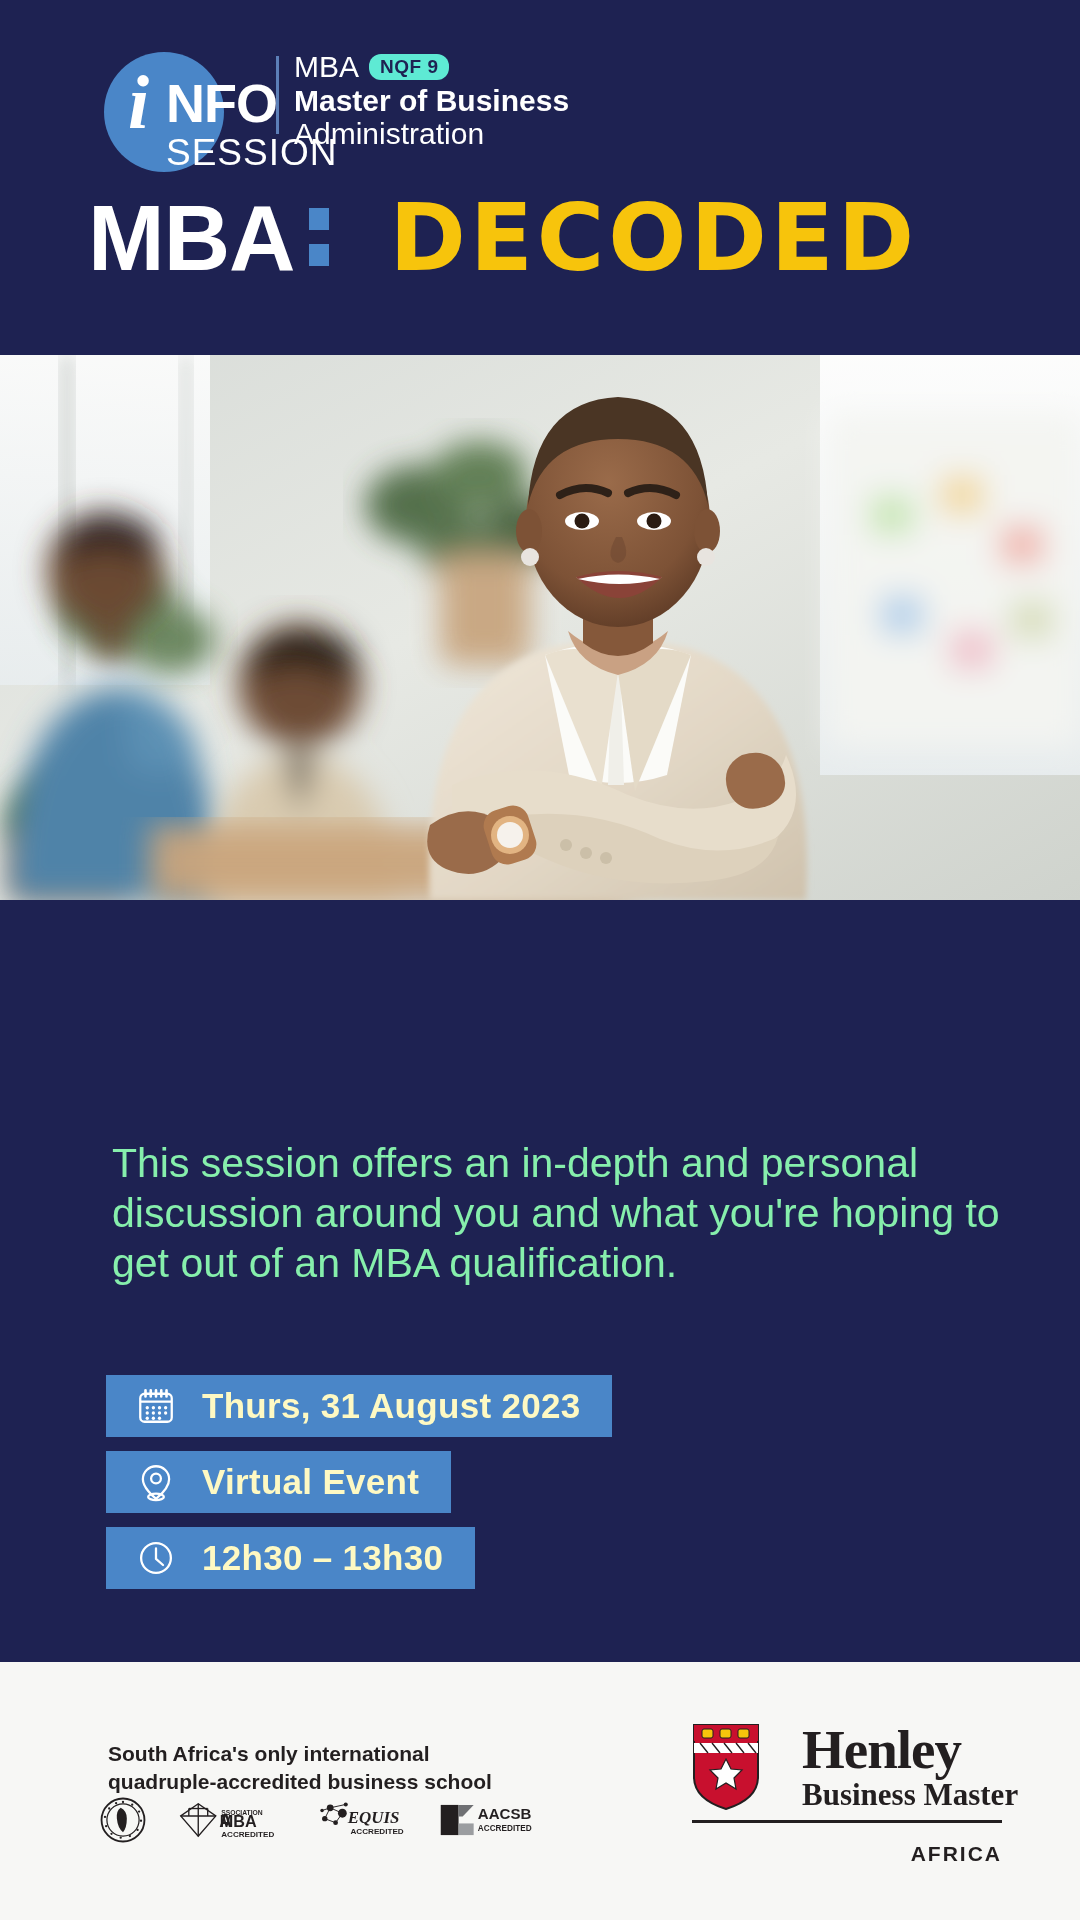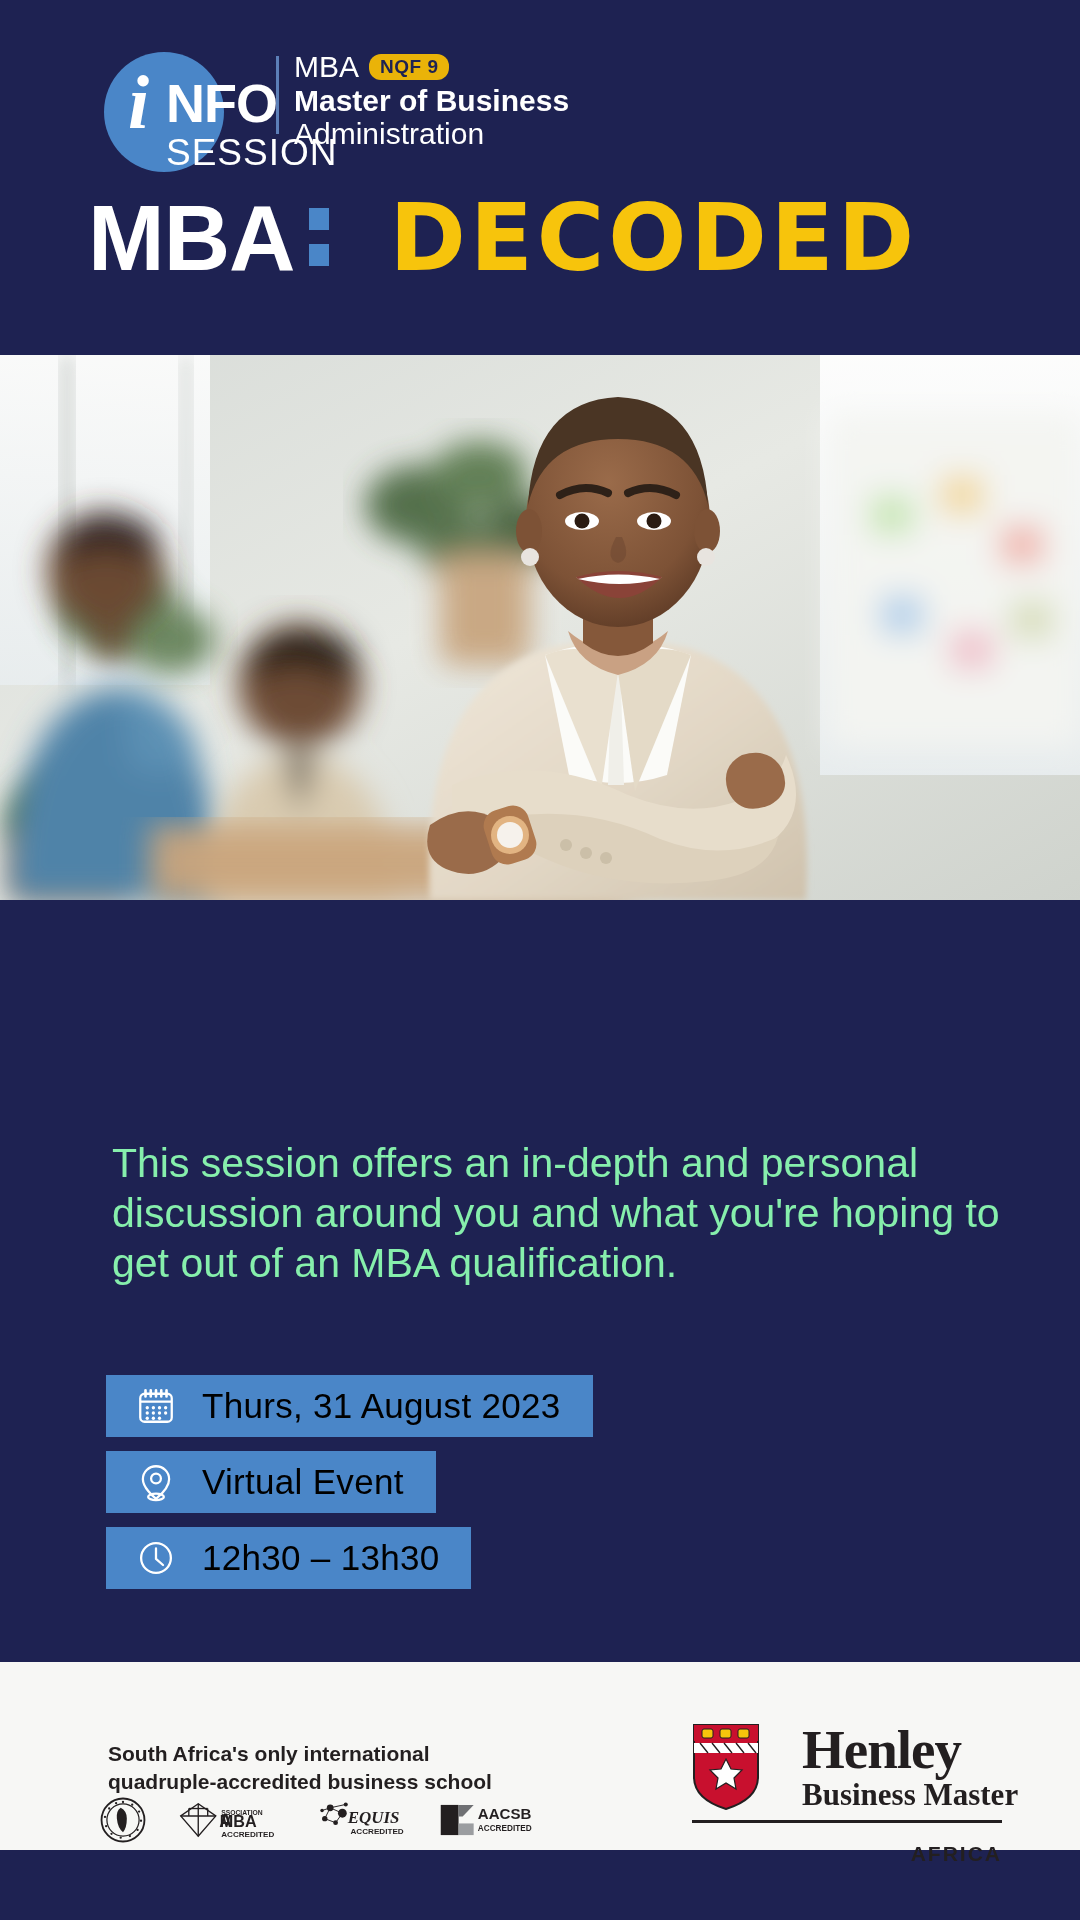--- a/index.html
+++ b/index.html
@@ -20,21 +20,21 @@
   .info-mark { position:relative; width:225px; height:125px; }
   .info-circle { position:absolute; left:0; top:0; width:120px; height:120px; border-radius:50%; background:#4a86c8; }
   .info-word { position:absolute; left:62px; top:24px; color:#fff; font-weight:bold; font-size:54px; letter-spacing:-1px; line-height:1; font-family:"Liberation Sans", sans-serif; }
   .info-i { position:absolute; left:24px; top:12px; color:#fff; font-size:76px; font-style:italic; font-weight:bold; line-height:1; font-family:"Liberation Serif", serif; }
   .session-word { position:absolute; left:62px; top:82px; color:#fff; font-weight:normal; font-size:37px; letter-spacing:1px; line-height:1; }
 
   .divider-v { position:absolute; left:276px; top:56px; width:3px; height:78px; background:#5c7fb8; }
 
   .qual-block { position:absolute; left:294px; top:50px; color:#ffffff; }
   .qual-line1 { display:flex; align-items:center; gap:10px; font-size:30px; line-height:1.12; font-weight:400; }
-  .nqf-badge { background:#eab308; color:#1e2252; font-weight:bold; font-size:19px; border-radius:12px; padding:2px 11px 3px; letter-spacing:0.5px; }
+  .nqf-badge { background:#5eead4; color:#1e2252; font-weight:bold; font-size:19px; border-radius:12px; padding:2px 11px 3px; letter-spacing:0.5px; }
   .qual-line2 { font-size:30px; line-height:1.12; font-weight:700; }
   .qual-line3 { font-size:30px; line-height:1.12; font-weight:400; }
 
   
   .title-row { position:absolute; left:88px; top:192px; display:flex; align-items:baseline; }
   .title-mba { color:#ffffff; font-size:92px; font-weight:bold; letter-spacing:-1px; line-height:1; }
   .title-colon { display:inline-block; width:20px; margin:0 16px 0 14px; position:relative; top:-4px; }
   .title-colon i { display:block; width:20px; height:22px; background:#4a86c8; }
   .title-colon i:first-child { margin-bottom:14px; }
   .title-decoded { color:#f7c40c; font-size:92px; font-weight:bold; letter-spacing:4px; line-height:1; font-family:"DejaVu Sans", sans-serif;margin-left:45px; }
@@ -44,24 +44,24 @@
   .photo svg { display:block; width:1080px; height:545px; }
 
   
   .body-copy { position:absolute; left:112px; top:1138px; width:900px; color:#86efac; font-size:41px; line-height:1.22; font-weight:400; }
 
   
   .chips { position:absolute; left:106px; top:1375px; }
   .chip { display:flex; align-items:center; background:#4a86c8; height:62px; margin-bottom:14px; padding-left:28px; padding-right:32px; width:max-content; }
   .chip .icon { width:44px; height:44px; margin-right:24px; flex:0 0 auto; display:flex; align-items:center; justify-content:center; }
   .chip .icon svg { width:42px; height:42px; }
-  .chip .label { color:#000000; font-size:35px; font-weight:normal; letter-spacing:0.3px; white-space:nowrap; }
-
-  
-  .footer { position:absolute; left:0; top:1662px; width:1080px; height:188px; background:#f7f7f5; }
+  .chip .label { color:#fef9c3; font-size:35px; font-weight:bold; letter-spacing:0.3px; white-space:nowrap; }
+
+  
+  .footer { position:absolute; left:0; top:1662px; width:1080px; height:258px; background:#f7f7f5; }
   .foot-claim { position:absolute; left:108px; top:78px; color:#231f20; font-size:21px; font-weight:bold; line-height:1.33; }
   .accreds { position:absolute; left:100px; top:1797px; display:flex; align-items:center; gap:32px; }
   .accred { height:46px; display:flex; align-items:center; }
 
   
   .henley { position:absolute; right:58px; top:1722px; width:330px; }
   .henley-top { display:flex; align-items:center; }
   .crest { width:68px; height:88px; margin-right:18px; flex:0 0 auto; }
   .henley-words { line-height:1;margin-left:24px; }
   .henley-name { color:#231f20; font-size:55px; font-weight:bold; letter-spacing:-1px; line-height:1; font-family:"Liberation Serif", serif; }

